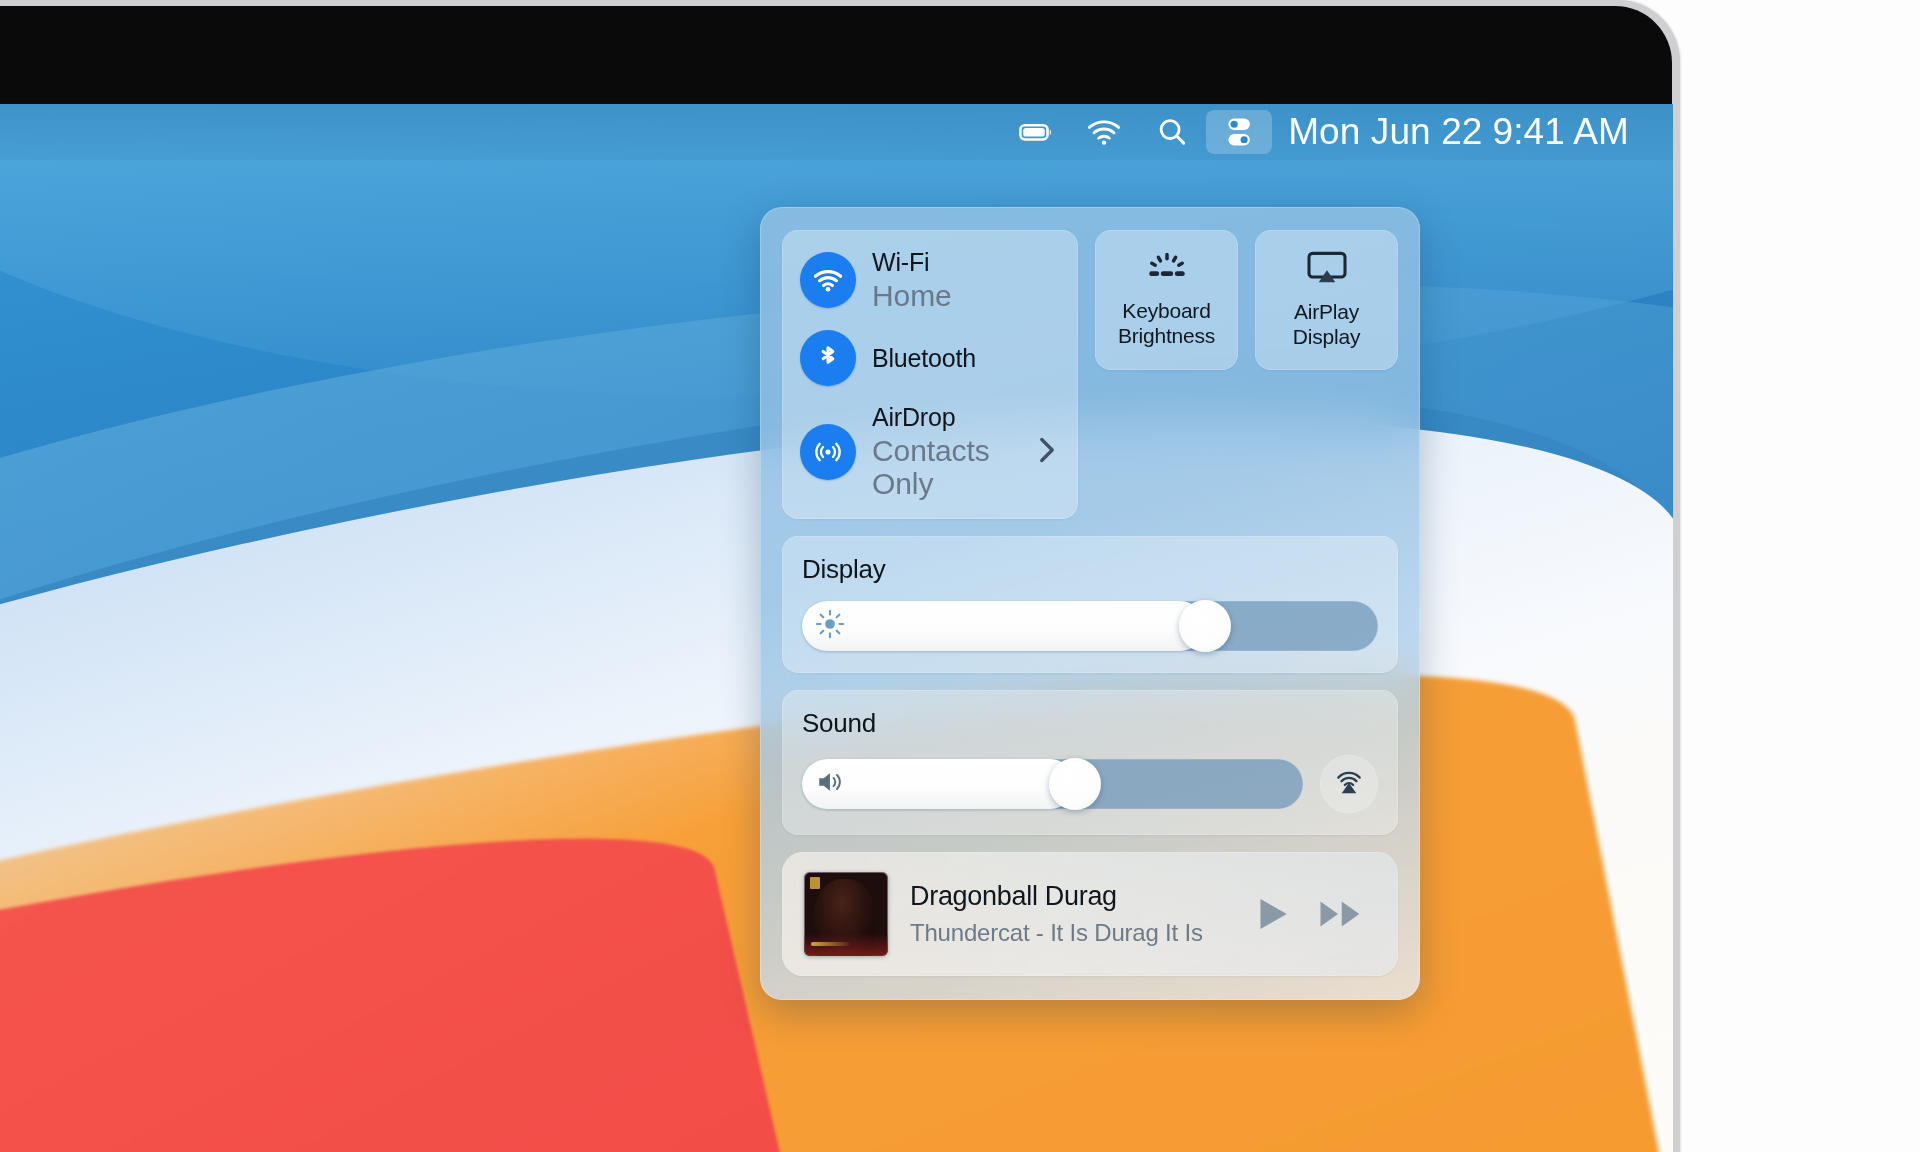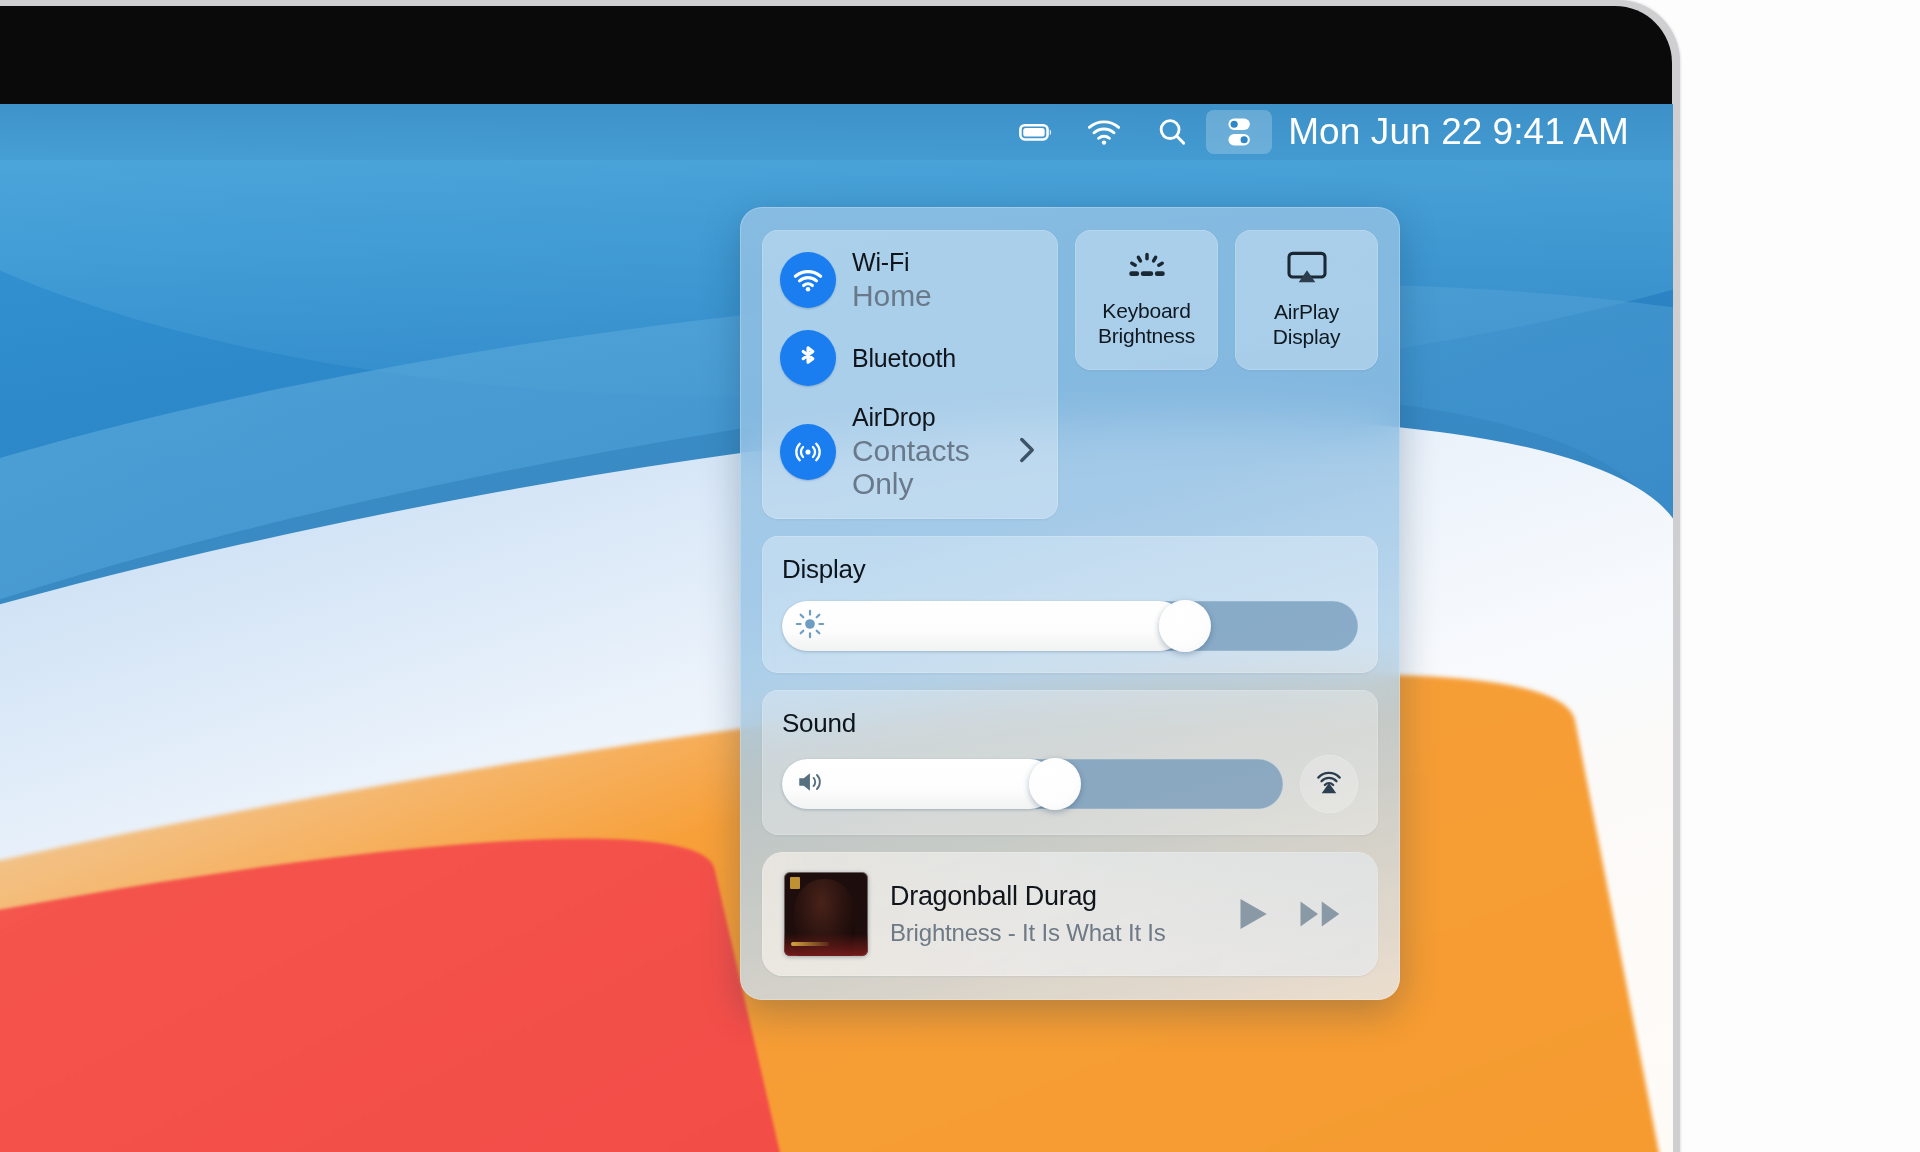--- a/index.html
+++ b/index.html
@@ -147,21 +147,21 @@
     display: flex;
     align-items: center;
     gap: 10px;
     margin-left: 16px;
     white-space: nowrap;
   }
 
   
   .cc {
     position: absolute;
-    left: 780px;
+    left: 800px;
     top: 103px;
     width: 660px;
     padding: 23px 22px 24px 22px;
     box-sizing: border-box;
     border-radius: 22px;
     background: linear-gradient(165deg,
         rgba(152,195,228,0.80) 0%,
         rgba(146,192,227,0.80) 40%,
         rgba(186,213,235,0.80) 72%,
         rgba(232,234,236,0.84) 100%);
@@ -541,21 +541,21 @@
 
       <div class="module np">
         <div class="np-art">
           <div class="np-art-fig"></div>
           <div class="np-art-red"></div>
           <div class="np-art-logo"></div>
           <div class="np-art-script"></div>
         </div>
         <div class="np-text">
           <span class="np-title">Dragonball Durag</span>
-          <span class="np-sub">Brightness - It Is What It Is</span>
+          <span class="np-sub">Thundercat - It Is Durag It Is</span>
         </div>
         <div class="np-controls">
           <span class="np-btn">
             <svg width="38" height="40" viewBox="0 0 30 32" fill="none">
               <path d="M5 4l21 12L5 28z" fill="#8a99a6"></path>
             </svg>
           </span>
           <span class="np-btn">
             <svg width="50" height="40" viewBox="0 0 40 32" fill="none">
               <path d="M2 6l14 10L2 26z" fill="#8a99a6"></path>

